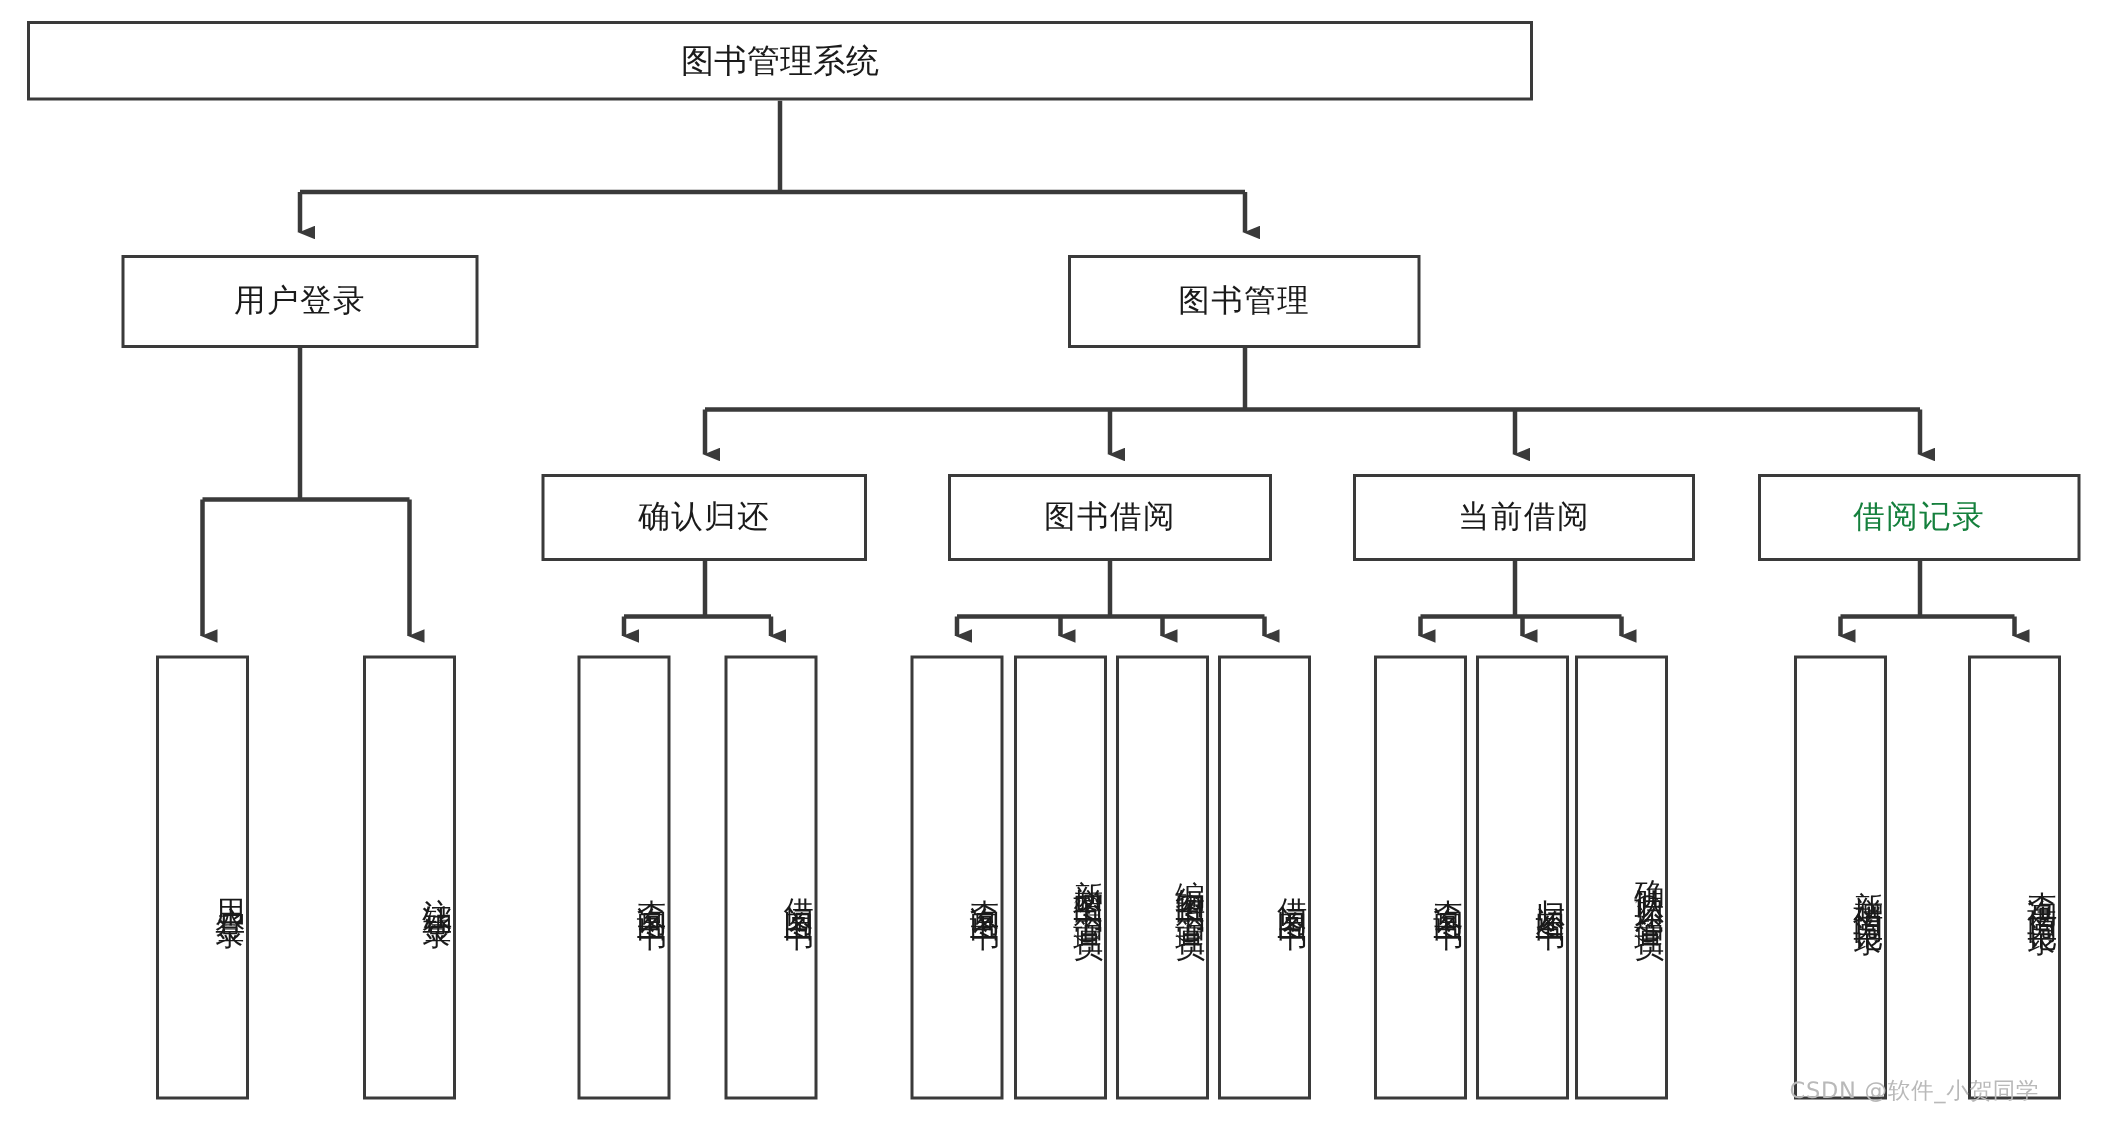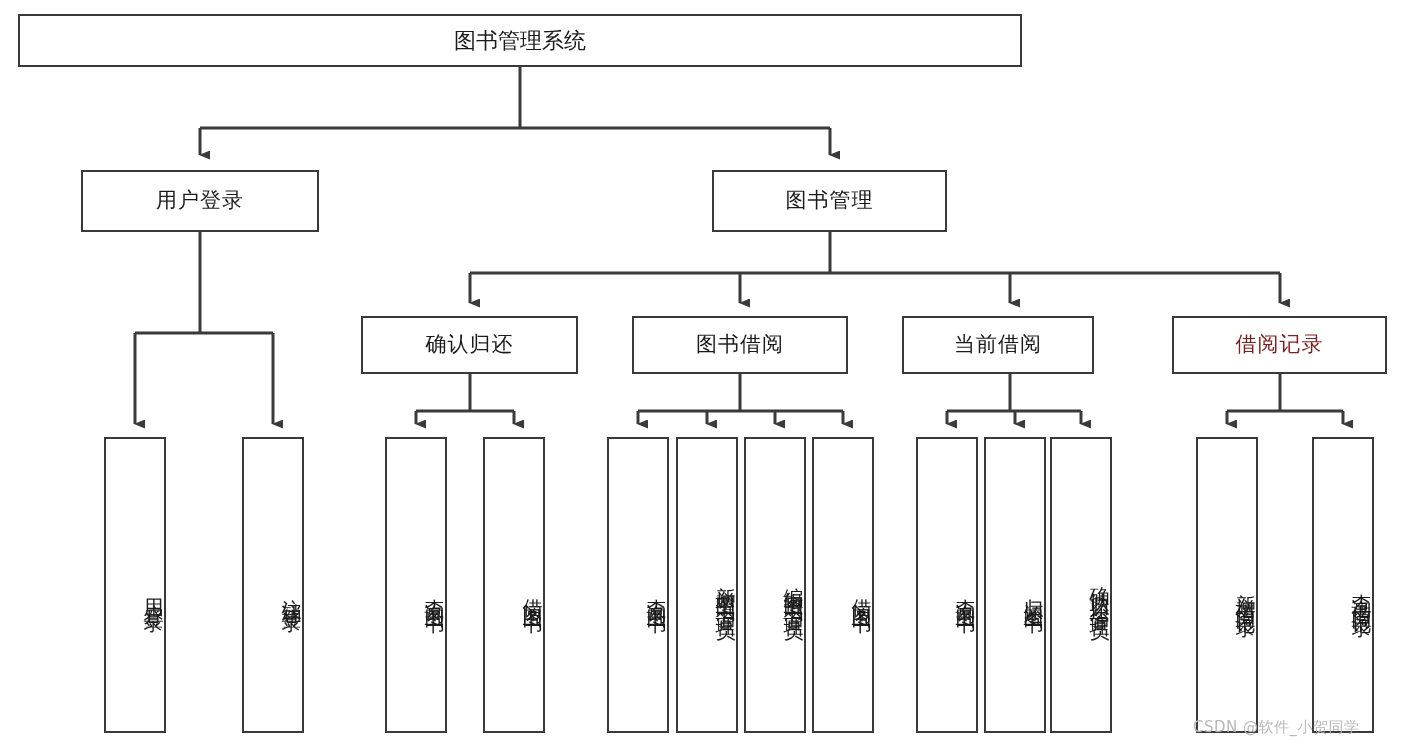--- a/index.html
+++ b/index.html
@@ -121,22 +121,22 @@
     </g>
   </svg>
 
   <div class="node root" style="left: 18px; top: 14px; width: 1004px; height: 53px; border-color: rgb(58, 58, 58); background: rgb(255, 255, 255); color: rgb(26, 26, 26);">图书管理系统</div>
 
   <div class="node horiz" style="left: 81px; top: 170px; width: 238px; height: 62px; border-color: rgb(58, 58, 58); background: rgb(255, 255, 255); color: rgb(26, 26, 26);">用户登录</div>
   <div class="node horiz" style="left: 712px; top: 170px; width: 235px; height: 62px; border-color: rgb(58, 58, 58); background: rgb(255, 255, 255); color: rgb(26, 26, 26);">图书管理</div>
 
   <div class="node horiz" style="left: 361px; top: 316px; width: 217px; height: 58px; border-color: rgb(58, 58, 58); background: rgb(255, 255, 255); color: rgb(26, 26, 26);">确认归还</div>
   <div class="node horiz" style="left: 632px; top: 316px; width: 216px; height: 58px; border-color: rgb(58, 58, 58); background: rgb(255, 255, 255); color: rgb(26, 26, 26);">图书借阅</div>
-  <div class="node horiz" style="left: 902px; top: 316px; width: 192px; height: 58px; border-color: rgb(58, 58, 58); background: rgb(255, 255, 255); color: rgb(26, 26, 26);">当前借阅</div>
-  <div class="node horiz" style="left: 1172px; top: 316px; width: 215px; height: 58px; border-color: rgb(58, 58, 58); background: rgb(255, 255, 255); color: #7f1d1d;">借阅记录</div>
+  <div class="node horiz" style="left: 902px; top: 316px; width: 228px; height: 58px; border-color: rgb(58, 58, 58); background: rgb(255, 255, 255); color: rgb(26, 26, 26);">当前借阅</div>
+  <div class="node horiz" style="left: 1172px; top: 316px; width: 215px; height: 58px; border-color: rgb(58, 58, 58); background: rgb(255, 255, 255); color: #15803d;">借阅记录</div>
 
   <div class="node vert" style="left: 104px; top: 437px; width: 62px; height: 296px; border-color: rgb(58, 58, 58); background: rgb(255, 255, 255); color: rgb(26, 26, 26);">用户登录</div>
   <div class="node vert" style="left: 242px; top: 437px; width: 62px; height: 296px; border-color: rgb(58, 58, 58); background: rgb(255, 255, 255); color: rgb(26, 26, 26);">注销登录</div>
   <div class="node vert" style="left: 385px; top: 437px; width: 62px; height: 296px; border-color: rgb(58, 58, 58); background: rgb(255, 255, 255); color: rgb(26, 26, 26);">查询图书</div>
   <div class="node vert" style="left: 483px; top: 437px; width: 62px; height: 296px; border-color: rgb(58, 58, 58); background: rgb(255, 255, 255); color: rgb(26, 26, 26);">借阅图书</div>
   <div class="node vert" style="left: 607px; top: 437px; width: 62px; height: 296px; border-color: rgb(58, 58, 58); background: rgb(255, 255, 255); color: rgb(26, 26, 26);">查询图书</div>
   <div class="node vert" style="left: 676px; top: 437px; width: 62px; height: 296px; border-color: rgb(58, 58, 58); background: rgb(255, 255, 255); color: rgb(26, 26, 26);">新增图书（管理员）</div>
   <div class="node vert" style="left: 744px; top: 437px; width: 62px; height: 296px; border-color: rgb(58, 58, 58); background: rgb(255, 255, 255); color: rgb(26, 26, 26);">编辑图书（管理员）</div>
   <div class="node vert" style="left: 812px; top: 437px; width: 62px; height: 296px; border-color: rgb(58, 58, 58); background: rgb(255, 255, 255); color: rgb(26, 26, 26);">借阅图书</div>
   <div class="node vert" style="left: 916px; top: 437px; width: 62px; height: 296px; border-color: rgb(58, 58, 58); background: rgb(255, 255, 255); color: rgb(26, 26, 26);">查询图书</div>

